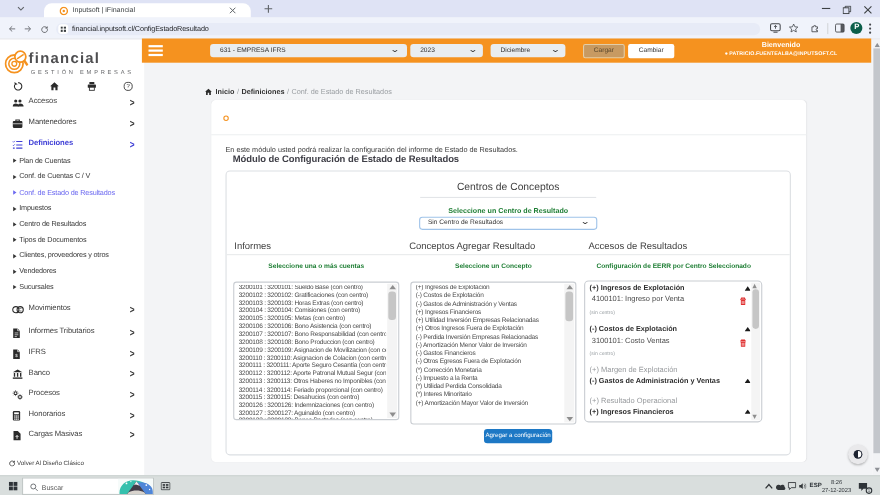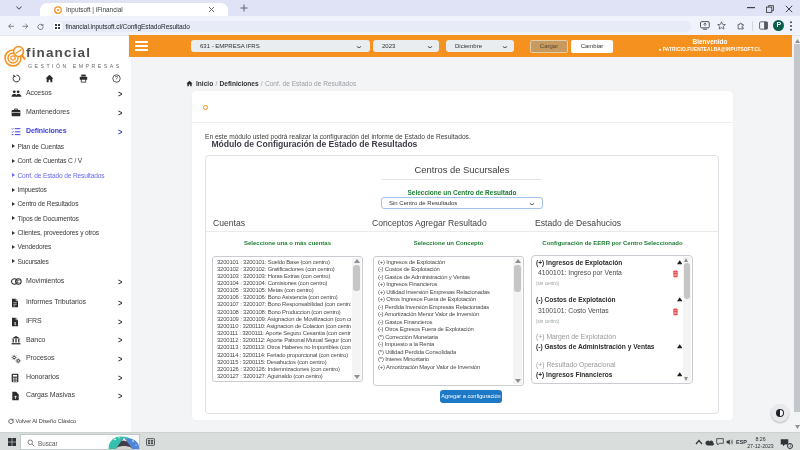--- a/index.html
+++ b/index.html
@@ -305,27 +305,27 @@
 <div class="abs" style="left:196px;top:79.5px;font-size:6.6px;color:#9a9ea2;"><b style="color:#333">Inicio</b> / <b style="color:#333">Definiciones</b> / Conf. de Estado de Resultados</div>
 
 <div id="card">
     <div id="cardhead"></div>
   </div>
 <div class="abs" style="left:203px;top:105px;width:5px;height:5px;border:1.4px solid #f5921f;border-radius:50%;"></div>
 <div class="abs" style="left:211.5px;top:102.5px;font-size:8.6px;font-weight:700;color:#3e3e46;letter-spacing:-0.05px;margin-top:36px;">Módulo de Configuración de Estado de Resultados</div>
 <div class="abs" style="left:205px;top:132.5px;font-size:6.6px;color:#3c3c3c;">En este módulo usted podrá realizar la configuración del informe de Estado de Resultados.</div>
 
 <div id="panel"></div>
-<div class="abs" style="left:205px;top:163.5px;width:514px;text-align:center;font-size:9.4px;color:#3d3d3d;">Centros de Sucursales</div>
+<div class="abs" style="left:205px;top:163.5px;width:514px;text-align:center;font-size:9.4px;color:#3d3d3d;">Centros de Conceptos</div>
 <div class="abs" style="left:382px;top:178.5px;width:160px;height:1px;background:#e3e5e8;"></div>
 <div class="abs" style="left:205px;top:188.5px;width:514px;text-align:center;font-size:6.5px;"><span class="green">Seleccione un Centro de Resultado</span></div>
 <div class="abs" style="left:381px;top:197px;width:162px;height:12px;background:#fff;border:1px solid #9fc3e9;border-radius:3px;font-size:6px;color:#333;line-height:10px;padding-left:7px;">Sin Centro de Resultados<span class="abs" style="right:7px;top:0;font-size:7px;color:#333;transform:scaleX(1.6);">⌄</span></div>
-<div class="abs" style="left:213px;top:217.5px;font-size:8.6px;color:#3f3f3f;">Cuentas</div>
+<div class="abs" style="left:213px;top:217.5px;font-size:8.6px;color:#3f3f3f;">Informes</div>
 <div class="abs" style="left:372px;top:217.5px;font-size:8.6px;color:#3f3f3f;">Conceptos Agregar Resultado</div>
-<div class="abs" style="left:535px;top:217.5px;font-size:8.6px;color:#3f3f3f;">Estado de Desahucios</div>
+<div class="abs" style="left:535px;top:217.5px;font-size:8.6px;color:#3f3f3f;">Accesos de Resultados</div>
 <div class="abs" style="left:206px;top:230.5px;width:512px;height:1px;background:#e8eaec;"></div>
 <div class="abs" style="left:212px;top:240px;width:151px;text-align:center;font-size:6px;"><span class="green">Seleccione una o más cuentas</span></div>
 <div class="abs" style="left:373px;top:240px;width:151px;text-align:center;font-size:6px;"><span class="green">Seleccione un Concepto</span></div>
 <div class="abs" style="left:525px;top:240px;width:175px;text-align:center;font-size:6px;"><span class="green">Configuración de EERR por Centro Seleccionado</span></div>
 
 <div class="lb" style="left:212px;top:256px;width:151px;height:126px;">
  <div class="lbrows" style="line-height:7.15px;">
       <div>3200101 : 3200101: Sueldo Base (con centro)</div>
       <div>3200102 : 3200102: Gratificaciones (con centro)</div>
       <div>3200103 : 3200103: Horas Extras (con centro)</div>

